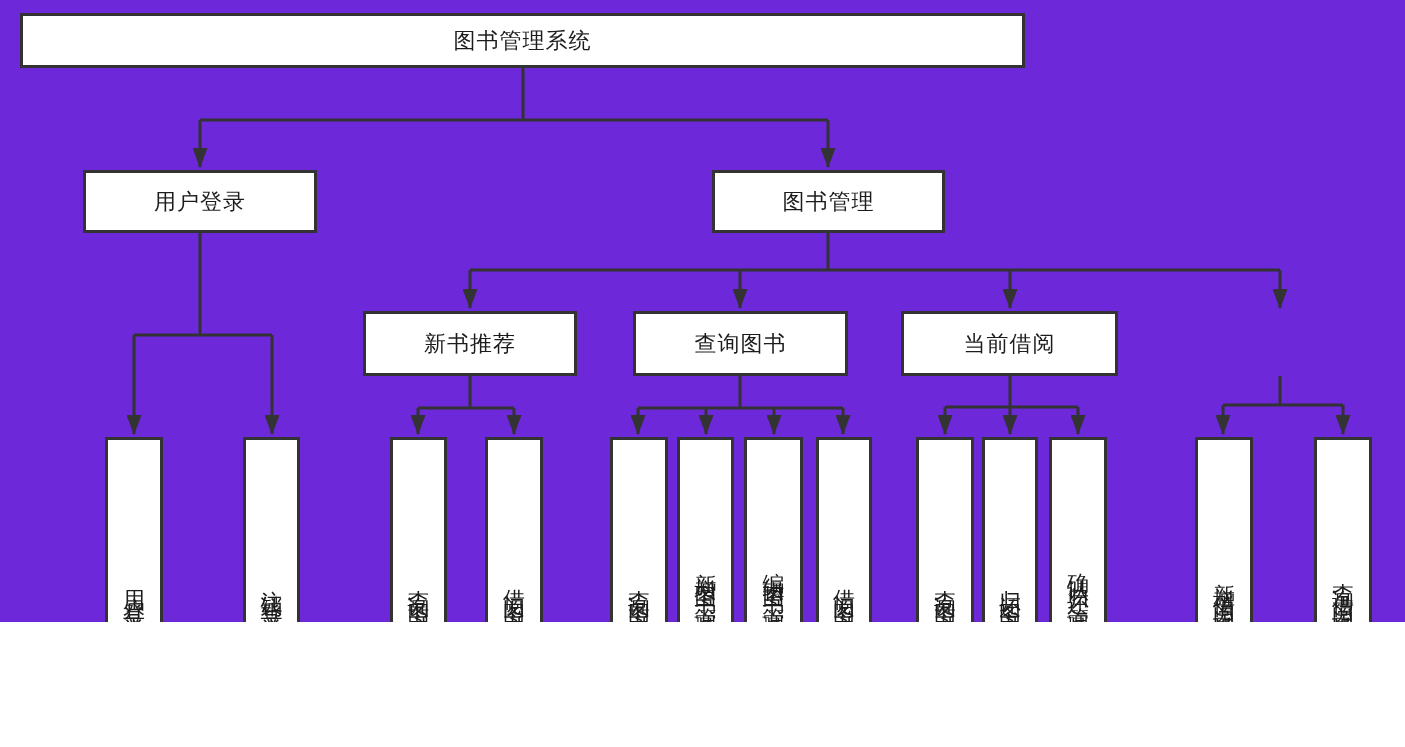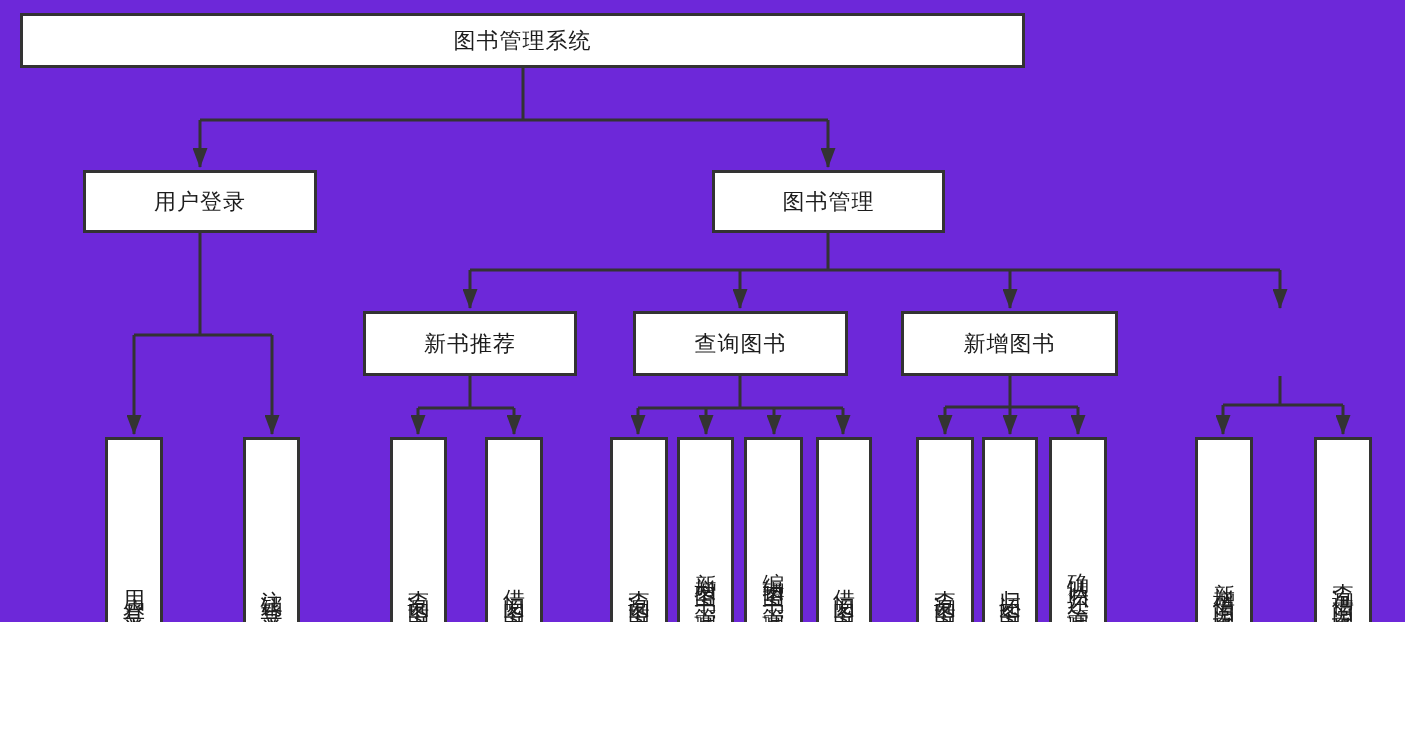--- a/index.html
+++ b/index.html
@@ -111,21 +111,21 @@
     <span>图书管理</span>
   </div>
 
   <div class="box h" style="left:363px; top:311px; width:214px; height:65px">
     <span>新书推荐</span>
   </div>
   <div class="box h" style="left:633px; top:311px; width:215px; height:65px">
     <span>查询图书</span>
   </div>
   <div class="box h" style="left:901px; top:311px; width:217px; height:65px">
-    <span>新增图书</span>
+    <span>当前借阅</span>
   </div>
 
   <div class="box v" style="left:105px; top:437px; width:58px; height:298px">
     <span>用户登录</span>
   </div>
   <div class="box v" style="left:243px; top:437px; width:57px; height:298px">
     <span>注销登录</span>
   </div>
 
   <div class="box v" style="left:390px; top:437px; width:57px; height:298px">

